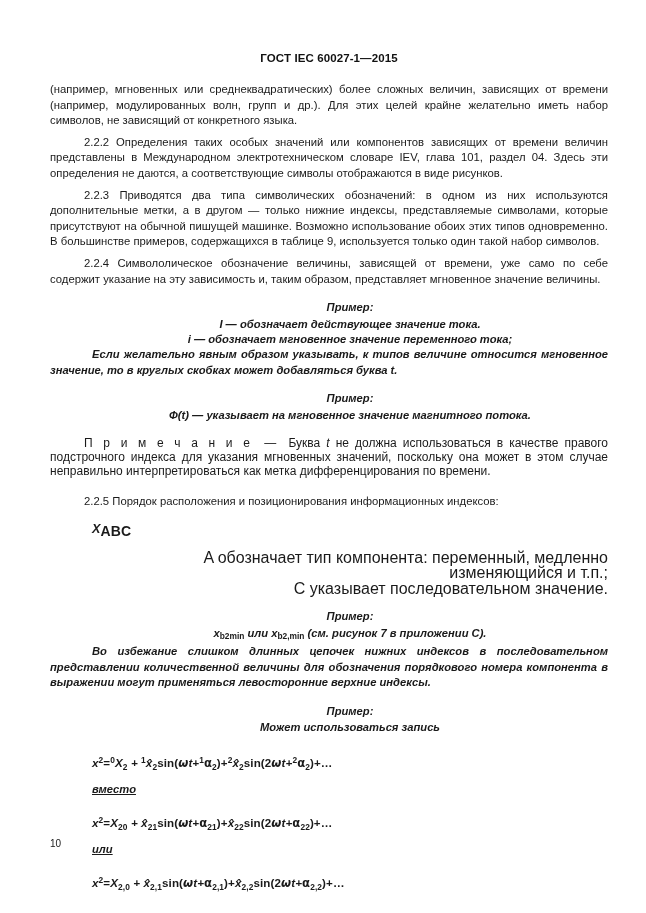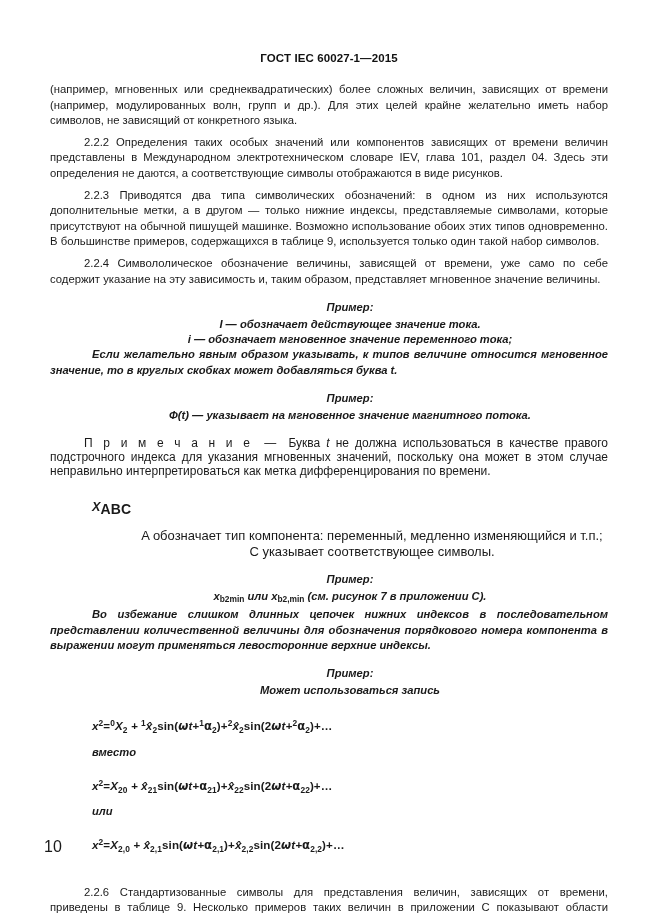--- a/index.html
+++ b/index.html
@@ -106,22 +106,22 @@
     font-style: normal;
     letter-spacing: 0.2px;
   }
 
   
   .defs {
     margin-left: 42px;
     margin-top: 0px;
   }
   .defs p {
-    text-align: center;
-    font-size: 13px;
+    text-align: right;
+    font-size: 16px;
     line-height: 15.6px;
     margin-left: 44px;
   }
 
   
   .formula {
     margin-left: 42px;
     margin-top: 20px;
     margin-bottom: 11px;
     font-size: 11.6px;
@@ -155,33 +155,34 @@
     font-family: "DejaVu Sans", sans-serif;
     font-weight: bold;
   }
   .ital-word {
     font-style: italic;
     font-weight: bold;
     font-size: 11.2px;
     margin-left: 42px;
     margin-top: 11px;
     margin-bottom: 5px;
+    text-decoration: underline;
   }
   .subfrag .sb {
     font-size: 8.4px;
     vertical-align: -0.26em;
     font-style: normal;
   }
   .inline-italic { font-style: italic; }
 
   .page-number {
     position: absolute;
-    left: 44px;
+    left: 50px;
     top: 838px;
-    font-size: 16px;
+    font-size: 10px;
     color: #1a1a1a;
   }
   .tail-gap { height: 14px; }
 </style>
 </head>
 <body>
 
 <div class="page">
 
   <div class="content">
@@ -206,26 +207,27 @@
 
     <div class="example-block">
       <p class="ex-label">Пример:</p>
       <p>Ф(t) — указывает на мгновенное значение магнитного потока.</p>
     </div>
 
     <p class="note"><span class="note-word">П р и м е ч а н и е</span><span class="dash">&nbsp;&nbsp;—&nbsp;&nbsp;</span><span>Буква <span class="inline-italic">t</span> не должна использоваться в качестве правого подстрочного индекса для указания мгновенных значений, поскольку она может в этом случае неправильно интерпретироваться как метка дифференцирования по времени.</span></p>
 
     <div style="height:10px"></div>
 
+    <p class="clause">2.2.5  Порядок расположения и позиционирования информационных индексов:</p>
 
     <div class="symbol-line"><span class="var">X</span><span class="sub">ABC</span></div>
 
     <div class="defs">
       <p>A обозначает тип компонента: переменный, медленно изменяющийся и т.п.;</p>
-      <p>C указывает соответствующее символы.</p>
+      <p>C указывает последовательном значение.</p>
     </div>
 
     <div class="example-block">
       <p class="ex-label">Пример:</p>
       <p class="subfrag"><span style="font-style:italic">x</span><span class="sb">b2min</span> или <span style="font-style:italic">x</span><span class="sb">b2,min</span><span> (см. рисунок 7 в приложении C).</span></p>
       <p class="just hang">Во избежание слишком длинных цепочек нижних индексов в последовательном представлении количественной величины для обозначения порядкового номера компонента в выражении могут применяться левосторонние верхние индексы.</p>
     </div>
 
     <div class="example-block">
       <p class="ex-label">Пример:</p>

